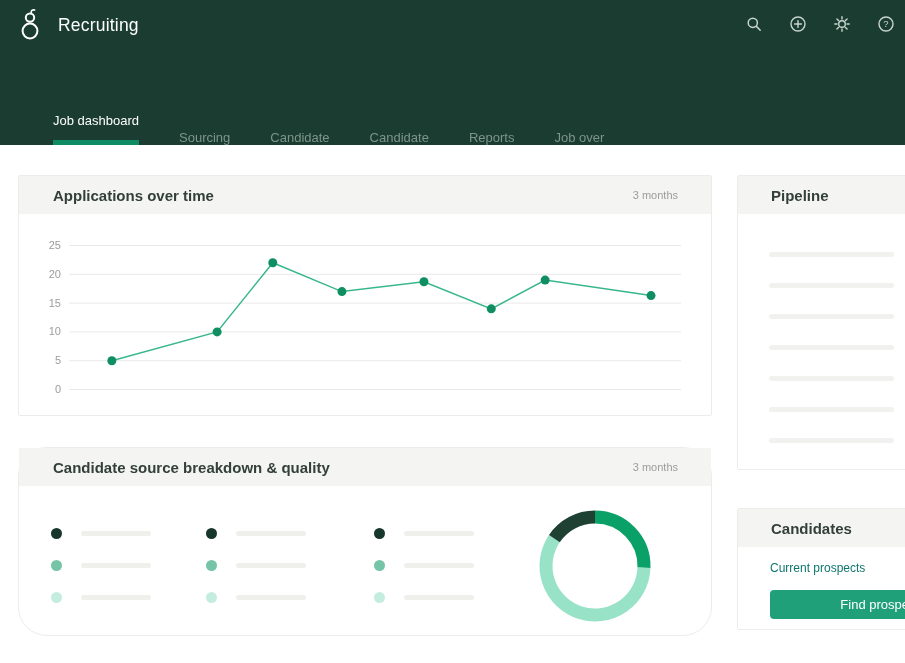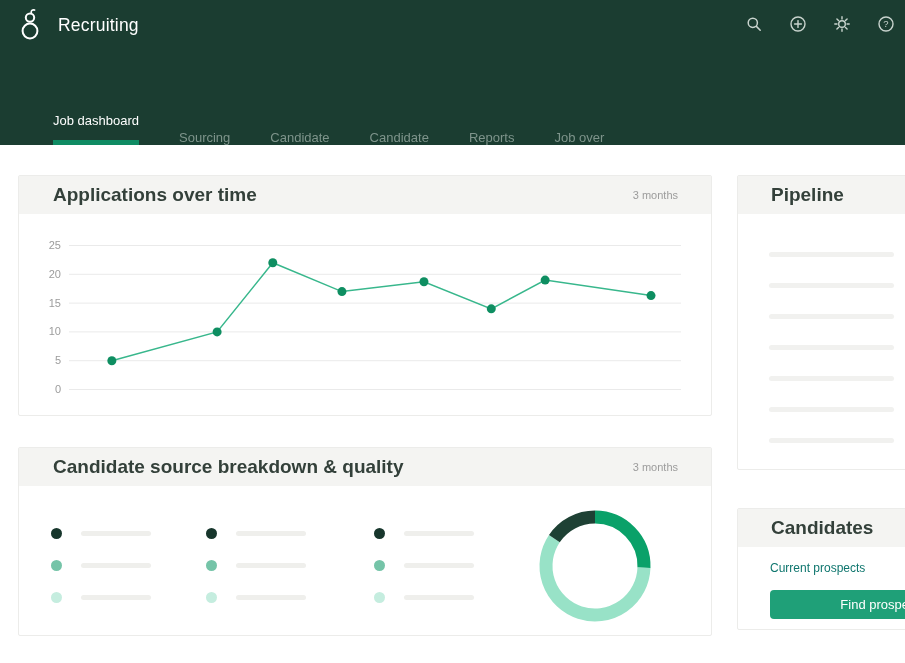--- a/index.html
+++ b/index.html
@@ -25,25 +25,25 @@
 
   
   .card {
     position:absolute; background:#ffffff; border:1px solid #ececea;
     border-radius:2px; box-sizing:border-box;
   }
   .card-header {
     height:38px; background:#f4f4f2; display:flex; align-items:center;
     justify-content:space-between; padding:0 33px 0 34px;
   }
-  .card-title { font-size:19px; font-weight:700; color:#33403a; }
+  .card-title { font-size:15px; font-weight:700; color:#33403a; }
   .card-range { font-size:11px; color:#9c9c9c; }
 
   .card-apps { left:18px; top:175px; width:694px; height:241px; }
-  .card-sources { left:18px; top:447px; width:694px; height:189px; }
+  .card-sources { left:18px; top:447px; width:694px; height:189px;border-radius:29px; }
   .card-pipeline { left:737px; top:175px; width:190px; height:295px; }
   .card-prospecting { left:737px; top:508px; width:190px; height:122px; }
 
   #line-chart, #donut-chart { position:absolute; left:0; top:0; pointer-events:none; }
   #line-chart text { font-family:"Liberation Sans", sans-serif; font-size:11px; fill:#9c9c9c; }
 
   
   .legend-item { position:absolute; display:flex; align-items:center; height:11px; }
   .legend-dot { width:11px; height:11px; border-radius:50%; flex:0 0 auto; }
   .legend-line { margin-left:19px; width:70px; height:5px; border-radius:2.5px; background:#efefec; }

